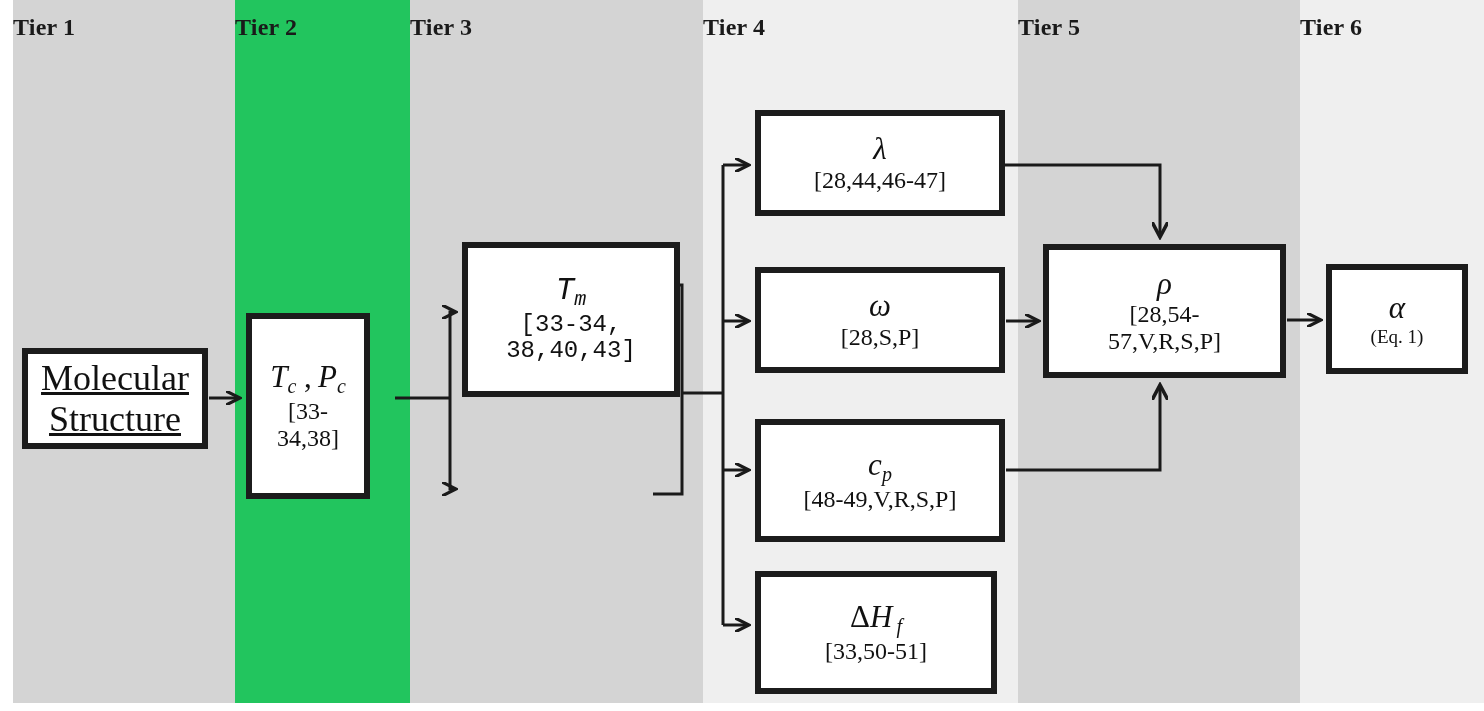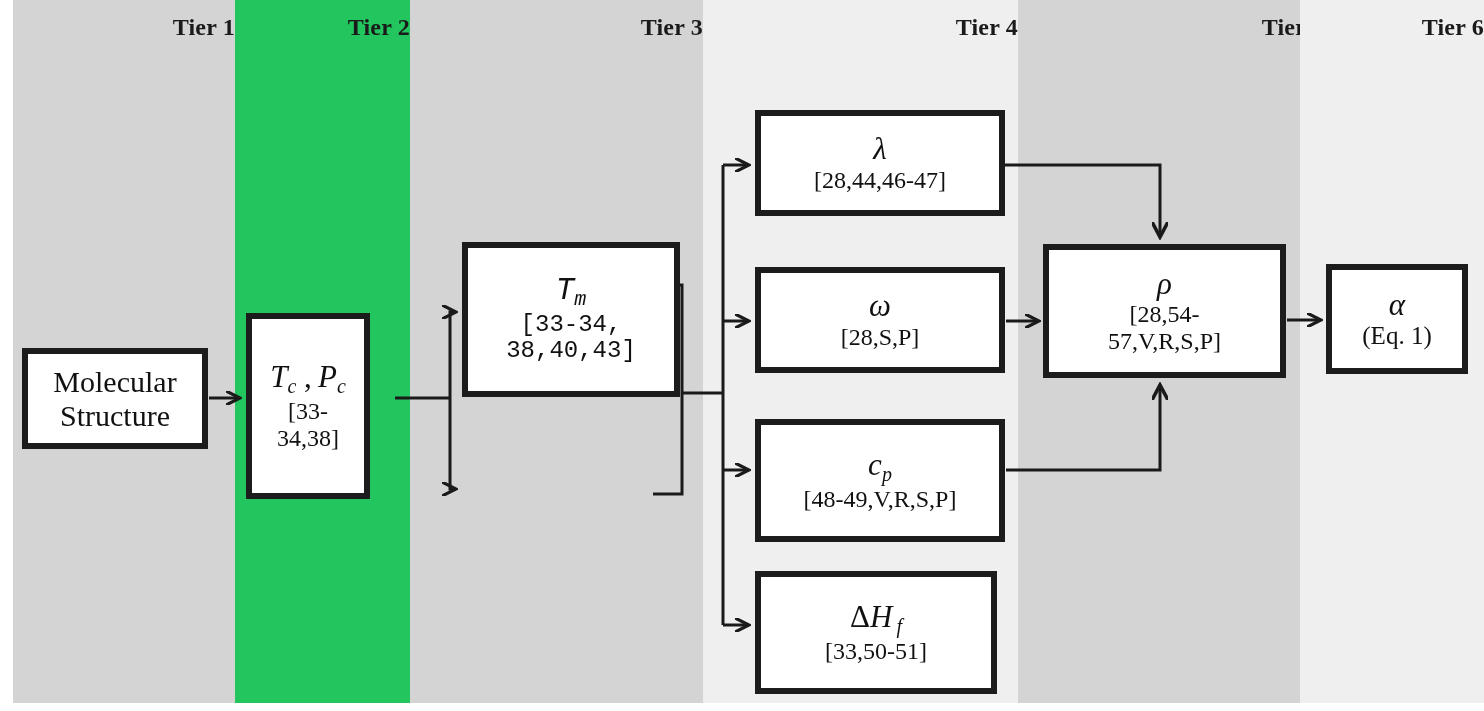--- a/index.html
+++ b/index.html
@@ -3,34 +3,34 @@
 <meta charset="utf-8">
 <style>
   html,body{margin:0;padding:0;background:#ffffff;}
   body{width:1484px;height:711px;overflow:hidden;
        font-family:"Liberation Serif","DejaVu Serif",serif;}
   #stage{position:relative;width:1484px;height:711px;background:#ffffff;}
 
   
   .band{position:absolute;top:0;height:703px;}
   .band-label{position:absolute;top:14px;left:0;width:100%;
-              text-align:right;font-weight:bold;font-size:24px;color:#1a1a1a;
+              text-align:left;font-weight:bold;font-size:24px;color:#1a1a1a;
               letter-spacing:.2px;}
 
   
   .node{position:absolute;background:#ffffff;border:6px solid #1c1c1c;
         box-sizing:border-box;display:flex;flex-direction:column;
         align-items:center;justify-content:center;color:#111;}
   .node .ln{display:block;line-height:1.12;white-space:nowrap;}
   .sym{font-size:31px;font-style:italic;}
   .sym .up{font-style:normal;}
   .sub{font-size:20px;vertical-align:-0.32em;font-style:italic;}
   .refs{font-size:24px;font-style:normal;}
-  .plain{font-size:30px;font-style:normal;line-height:1.18;}
-  .eq{font-size:25px;font-style:normal;}
+  .plain{font-size:36px;font-style:normal;line-height:1.18;text-decoration:underline;}
+  .eq{font-size:19px;font-style:normal;}
 
   
   #wires{position:absolute;left:0;top:0;width:1484px;height:711px;
          pointer-events:none;}
 </style>
 </head>
 <body>
 
 <div id="stage">
 

